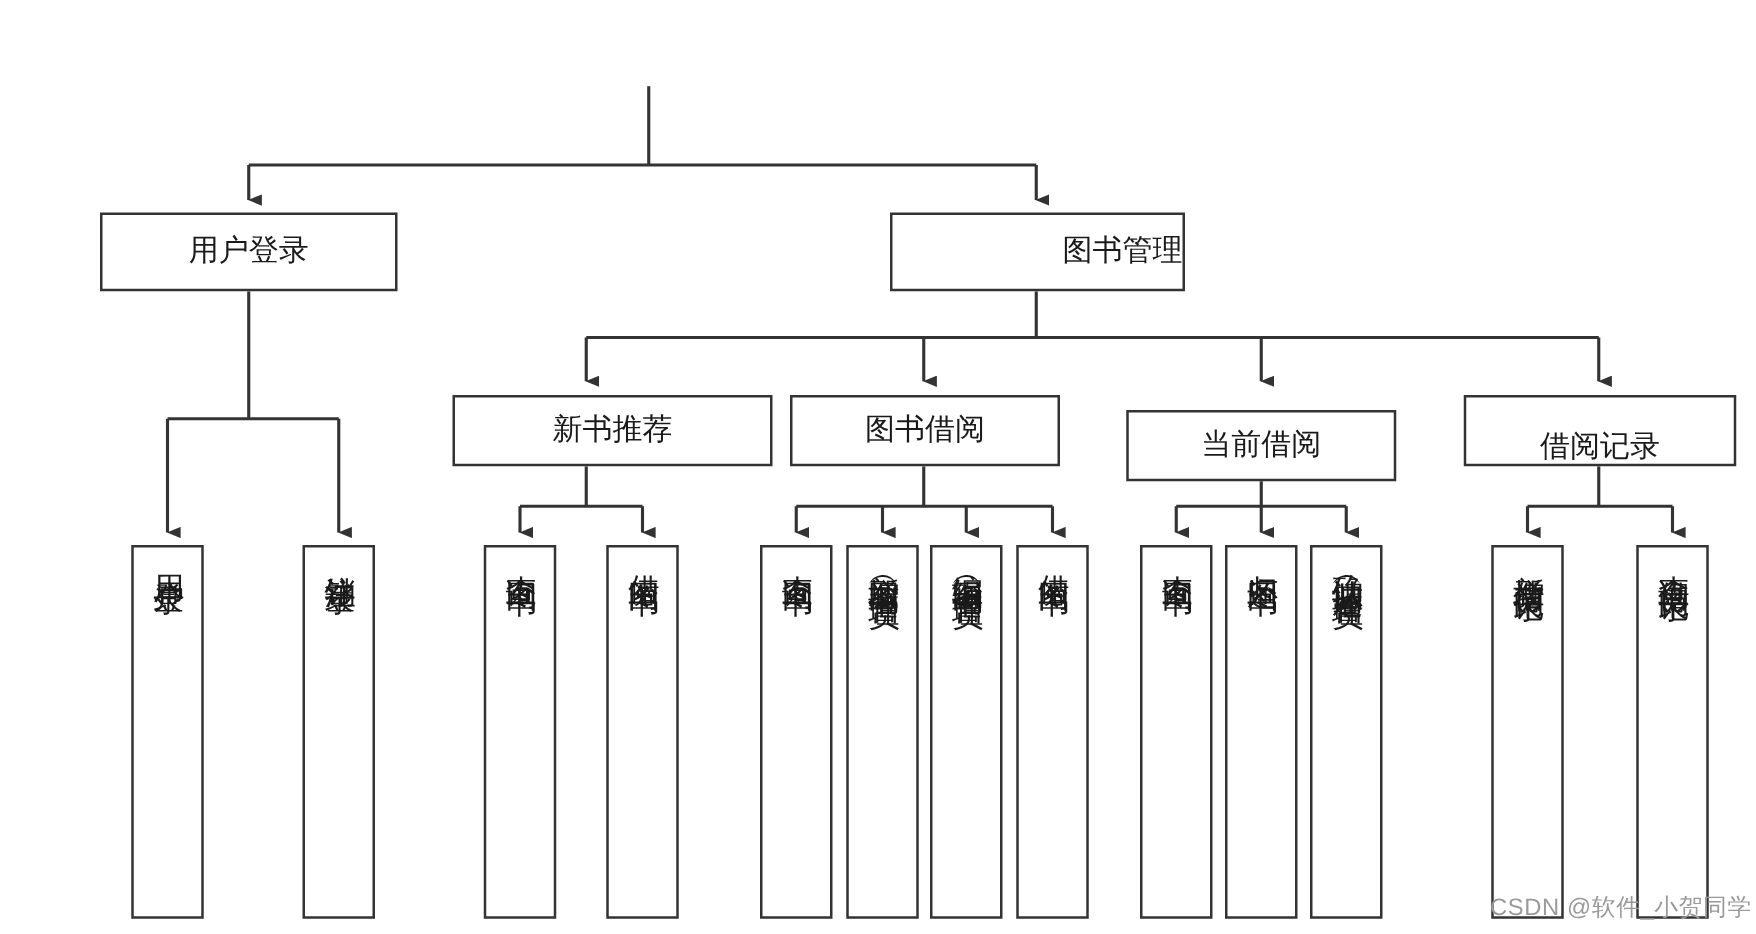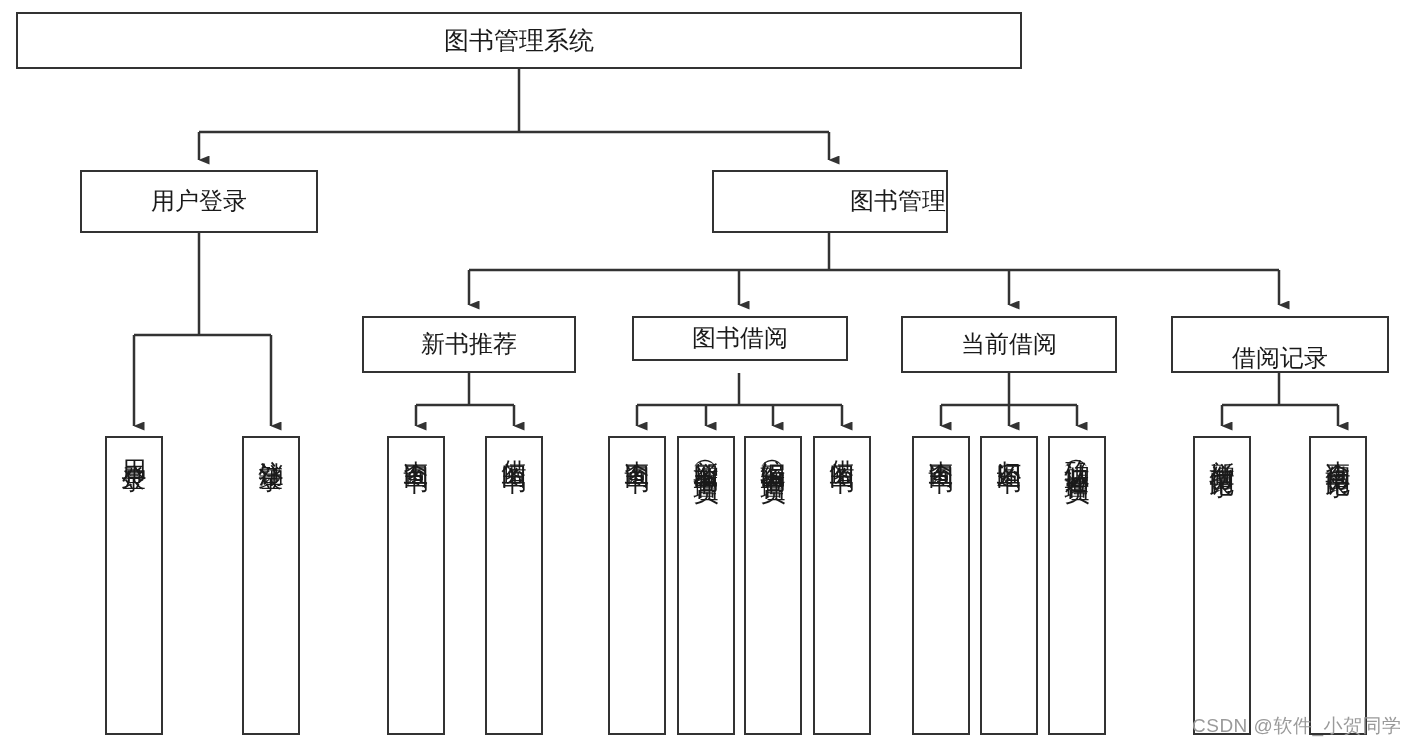--- a/index.html
+++ b/index.html
@@ -115,38 +115,35 @@
       <path d="M1009,405 L1009,426" marker-end="url(#arrowhead)"></path>
       <path d="M1077,405 L1077,426" marker-end="url(#arrowhead)"></path>
 
       <path d="M1279,373 L1279,405"></path>
       <path d="M1222,405 L1338,405"></path>
       <path d="M1222,405 L1222,426" marker-end="url(#arrowhead)"></path>
       <path d="M1338,405 L1338,426" marker-end="url(#arrowhead)"></path>
     </g>
   </svg>
 
-  <div class="node horizontal root" style="left:16px; top:12px; width:1006px; height:57px;">
-    <span>图书管理系统</span>
-  </div>
 
   <div class="node horizontal" style="left:80px; top:170px; width:238px; height:63px;">
     <span>用户登录</span>
   </div>
   <div class="node horizontal" style="left:712px; top:170px; width:236px; height:63px;justify-content:flex-end;">
     <span>图书管理</span>
   </div>
 
-  <div class="node horizontal" style="left:362px; top:316px; width:214px; height:57px;">
+  <div class="node horizontal" style="left:362px; top:316px; width:256px; height:57px;">
     <span>新书推荐</span>
   </div>
-  <div class="node horizontal" style="left:632px; top:316px; width:216px; height:45px;">
+  <div class="node horizontal" style="left:632px; top:316px; width:216px; height:57px;">
     <span>图书借阅</span>
   </div>
-  <div class="node horizontal" style="left:901px; top:316px; width:216px; height:57px;">
+  <div class="node horizontal" style="left:901px; top:328px; width:216px; height:57px;">
     <span>当前借阅</span>
   </div>
   <div class="node horizontal" style="left:1171px; top:316px; width:218px; height:57px;align-items:flex-end;">
     <span>借阅记录</span>
   </div>
 
   <div class="node vertical" style="left:105px; top:436px; width:58px; height:299px;">
     <span class="vtext">用户登录</span>
   </div>
   <div class="node vertical" style="left:242px; top:436px; width:58px; height:299px;">

